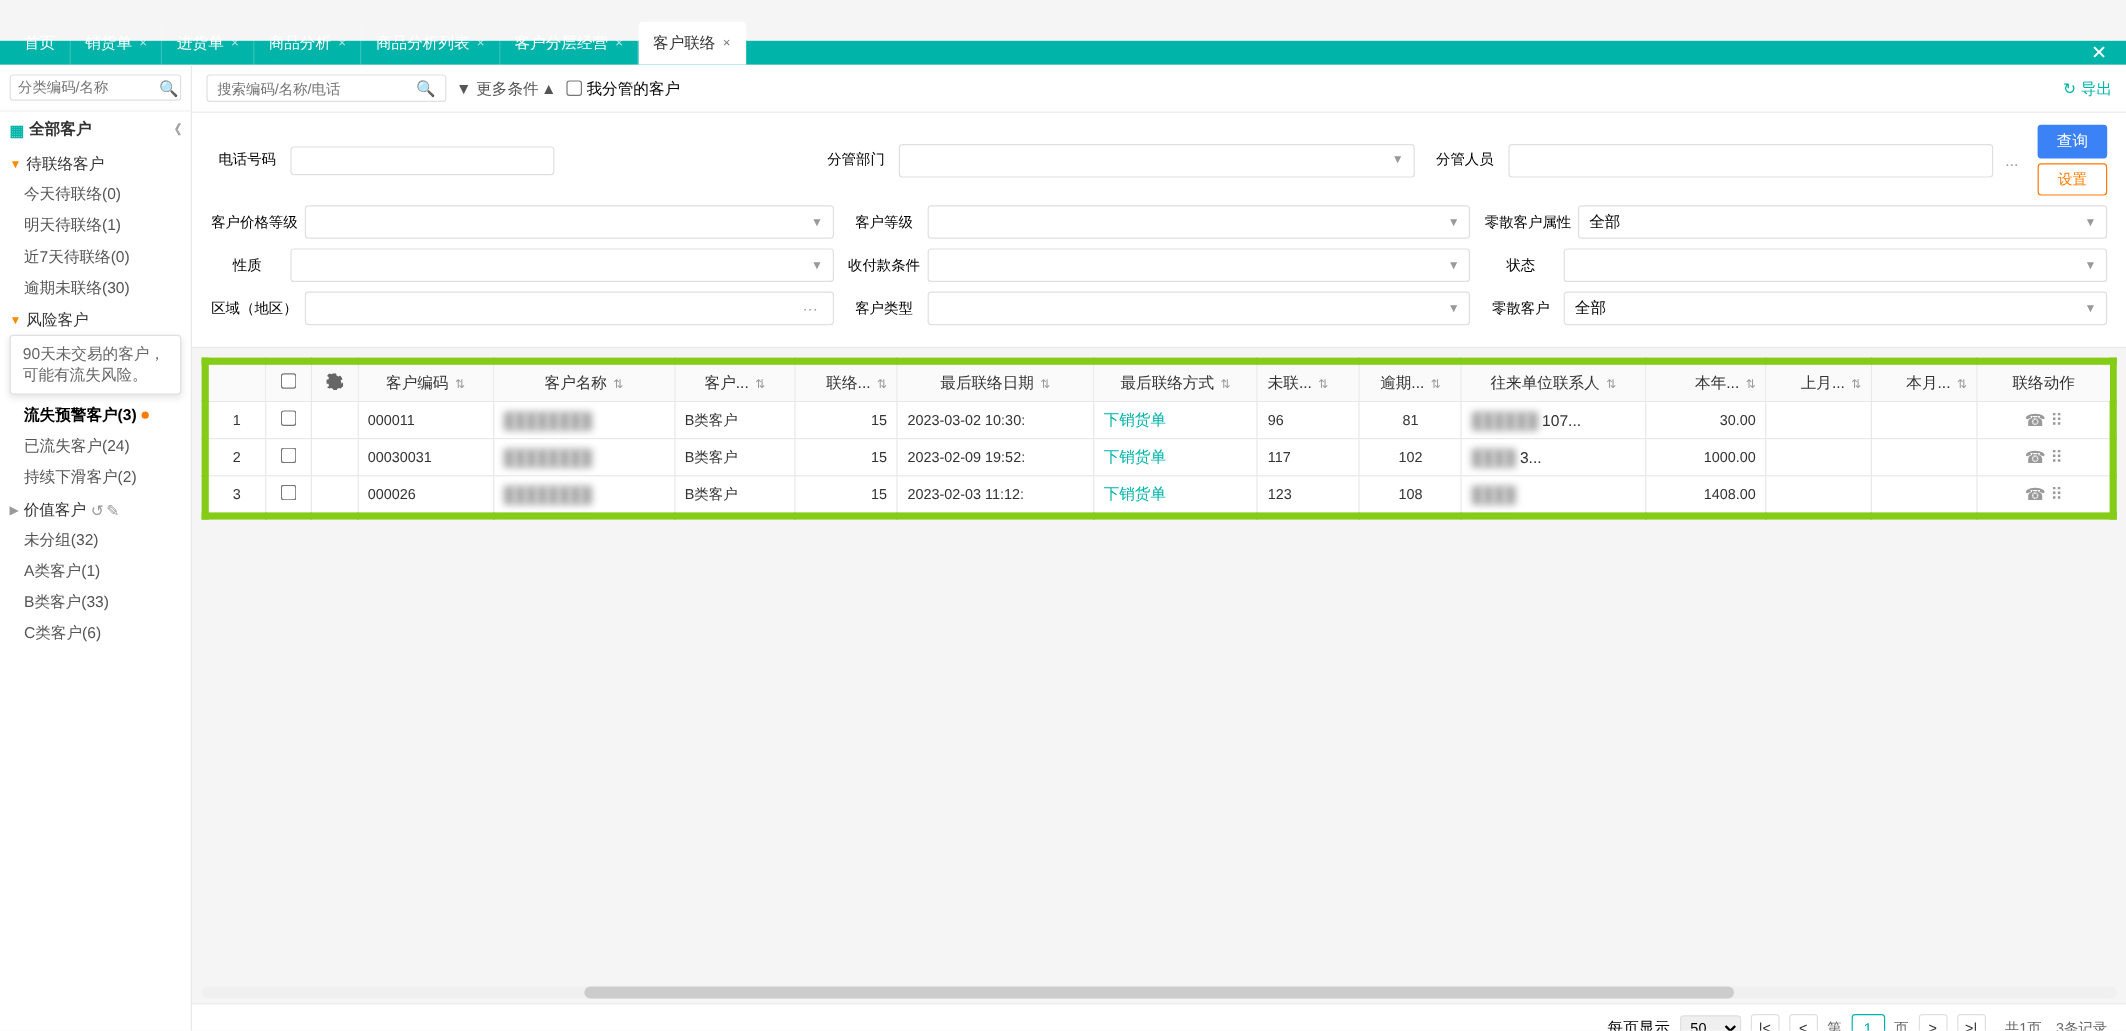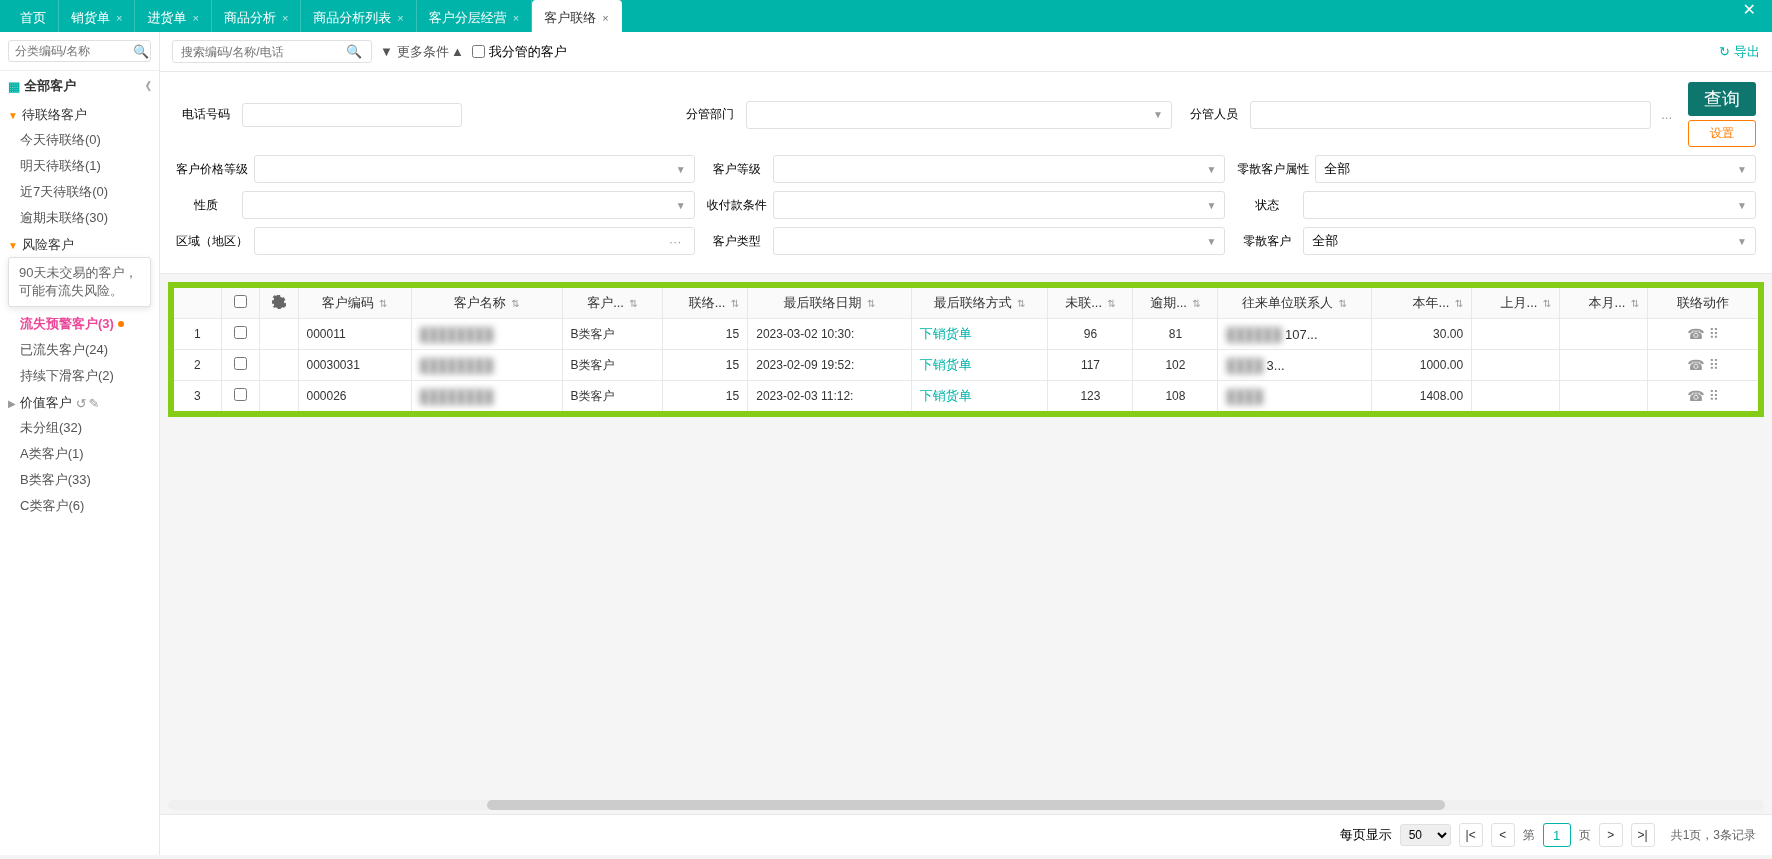--- a/index.html
+++ b/index.html
@@ -1,23 +1,24 @@
 <!DOCTYPE html>
 <html><head>
   <meta charset="utf-8">
   <style>
     * { box-sizing: border-box; margin: 0; padding: 0; font-family: 'Microsoft YaHei', Arial, sans-serif; font-size: 13px; }
     body { background: #f5f5f5; overflow: hidden; width: 1772px; height: 859px; }
 
     
     .tab-bar {
-      display: flex; align-items: flex-start;
+      display: flex; align-items: flex-end;
       background: #00b4aa;
-      height: 32px; padding: 0 8px;
+      height: 20px; padding: 0 8px;
       color: #fff;
+      margin-top: 34px;
     }
     .tab-item {
       display: flex; align-items: center;
       padding: 0 12px; height: 36px;
       cursor: pointer; color: #fff; font-size: 13px;
       border-right: 1px solid rgba(255,255,255,0.2);
       white-space: nowrap;
     }
     .tab-item.active {
       background: #fff; color: #333;
@@ -58,21 +59,21 @@
       display: flex; align-items: center;
       padding: 5px 8px 3px 8px;
       color: #333; font-size: 12px; cursor: pointer;
     }
     .sidebar-group-title .arrow { color: #ff8c00; margin-right: 4px; font-size: 10px; }
 
     .sidebar-item {
       padding: 4px 8px 4px 20px;
       color: #555; font-size: 12px; cursor: pointer;
     }
-    .sidebar-item.active { color: #ec4899; font-weight: bold; }
+    .sidebar-item.active { color: #000000; font-weight: bold; }
     .sidebar-item.has-warning { display: flex; align-items: center; }
     .sidebar-item .warning-dot { width: 6px; height: 6px; background: #ff7c00; border-radius: 50%; margin-left: 4px; }
 
     .tooltip-box {
       background: #fff; border: 1px solid #e0e0e0;
       border-radius: 3px; padding: 6px 10px;
       font-size: 12px; color: #666;
       margin: 0 8px 4px 8px;
       box-shadow: 0 2px 6px rgba(0,0,0,0.1);
     }
@@ -129,22 +130,22 @@
       padding: 4px 8px; font-size: 12px; outline: none;
       background: #fff; display: flex; align-items: center; justify-content: space-between;
       cursor: pointer; min-height: 28px;
     }
     .filter-select .sel-arrow { color: #999; font-size: 10px; }
     .filter-more { color: #999; cursor: pointer; padding: 0 4px; }
 
     
     .filter-actions { display: flex; flex-direction: column; gap: 4px; }
     .btn-query {
-      background: #0f766e; color: #fff; border: none;
-      padding: 5px 16px; border-radius: 3px; cursor: pointer; font-size: 18px;
+      background: #3b82f6; color: #fff; border: none;
+      padding: 5px 16px; border-radius: 3px; cursor: pointer; font-size: 13px;
     }
     .btn-settings {
       background: #fff; color: #ff7c00; border: 1px solid #ff7c00;
       padding: 4px 12px; border-radius: 3px; cursor: pointer; font-size: 12px;
     }
 
     
     .table-area { flex: 1; overflow: auto; padding: 8px; background: #f5f5f5; }
     .data-table {
       width: 100%; background: #fff;
@@ -164,21 +165,21 @@
     .data-table td { color: #333; }
 
     .col-num { width: 40px; text-align: center; }
     .col-check { width: 30px; text-align: center; }
     .col-code { width: 90px; }
     .col-name { width: 120px; }
     .col-type { width: 80px; }
     .col-contact { width: 60px; text-align: right; }
     .col-date { width: 130px; }
     .col-method { width: 90px; }
-    .col-unlinkd { width: 60px; text-align: center; }
+    .col-unlinkd { width: 60px; text-align: left; }
     .col-overdue { width: 60px; text-align: center; }
     .col-person { width: 110px; }
     .col-thisyear { width: 80px; text-align: right; }
     .col-lastmonth { width: 70px; text-align: right; }
     .col-thismonth { width: 70px; text-align: right; }
     .col-action { width: 90px; text-align: center; }
 
     .link-text { color: #00b4aa; cursor: pointer; }
     .blurred { color: transparent; text-shadow: 0 0 6px #aaa; user-select: none; }
 

